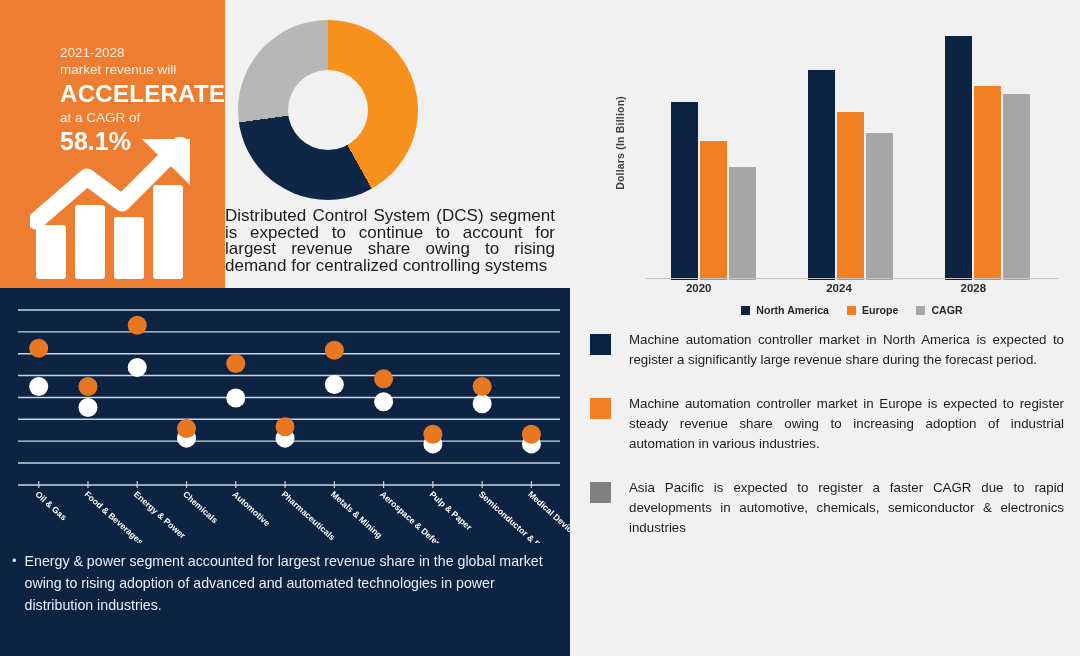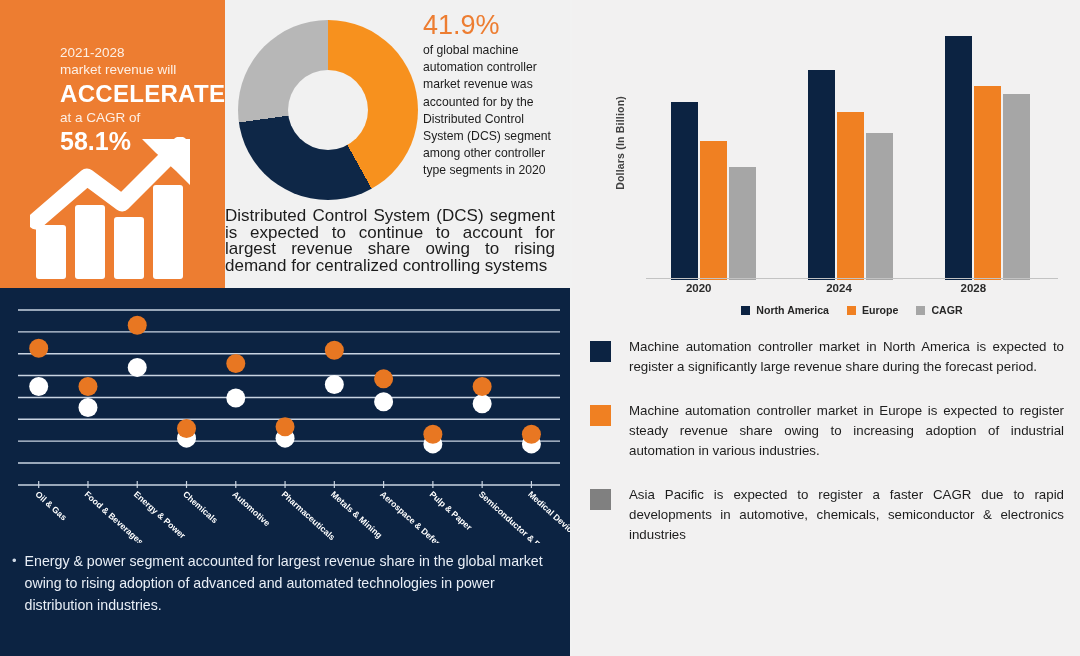--- a/index.html
+++ b/index.html
@@ -89,21 +89,21 @@
   }
   #bar-legend {
     position: absolute; left: 58px; top: 296px; width: 412px;
     display: flex; justify-content: center; gap: 18px; align-items: center;
   }
   .bl-item { display: flex; align-items: center; gap: 6px; }
   .bl-swatch { width: 9px; height: 9px; display: inline-block; }
   .bl-label { font-size: 10.6px; font-weight: 700; color: #262626; }
 
   
-  #region-bullets { position: absolute; left: 18px; top: 330px; width: 474px; margin-top: 7px; }
+  #region-bullets { position: absolute; left: 18px; top: 330px; width: 474px; }
   .region-row { display: flex; gap: 18px; margin-bottom: 24px; }
   .region-swatch { width: 21px; height: 21px; flex: 0 0 21px; margin-top: 4px; }
   .region-text {
     font-size: 13.3px; line-height: 20px; color: #1d1d1d; text-align: justify;
   }
 </style>
 </head>
 <body>
 
 <div id="page">
@@ -125,24 +125,20 @@
         <rect x="123" y="48" width="30" height="94" rx="3" fill="#ffffff"></rect>
         <path d="M6 84 L57 40 L92 66 L150 8" stroke="#ffffff" stroke-width="17" fill="none" stroke-linecap="round" stroke-linejoin="round"></path>
         <path d="M112 2 L160 2 L160 48 L146 34 L126 16 Z" fill="#ffffff"></path>
       </svg>
     </div>
 
     <div id="donut-panel">
       <div id="donut-wrap">
         <div id="donut"></div>
         <div id="donut-hole"></div>
-      </div>
-      <div id="donut-stat">
-        <div id="donut-pct">41.9%</div>
-        <div id="donut-desc">of global machine automation controller market revenue was accounted for by the Distributed Control System (DCS) segment among other controller type segments in 2020</div>
       </div>
       <div id="donut-note">Distributed Control System (DCS) segment is expected to continue to account for largest revenue share owing to rising demand for centralized controlling systems</div>
     </div>
 
     <div id="dot-panel">
       <svg id="dot-chart" viewBox="0 0 570 255">
           <line x1="18" x2="560" y1="22" y2="22" stroke="#c9d4e2" stroke-width="1.4"></line>
           <line x1="18" x2="560" y1="43.85714285714286" y2="43.85714285714286" stroke="#c9d4e2" stroke-width="1.4"></line>
           <line x1="18" x2="560" y1="65.71428571428572" y2="65.71428571428572" stroke="#c9d4e2" stroke-width="1.4"></line>
           <line x1="18" x2="560" y1="87.57142857142857" y2="87.57142857142857" stroke="#c9d4e2" stroke-width="1.4"></line>

